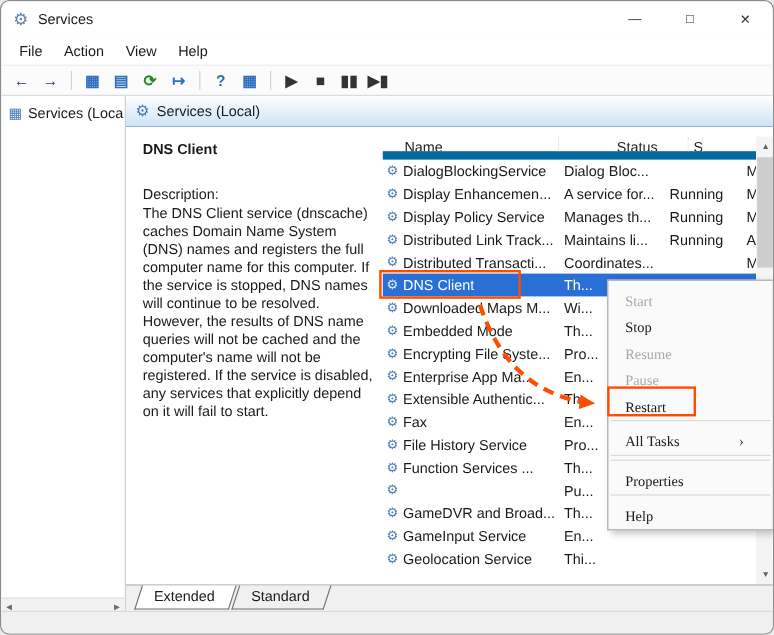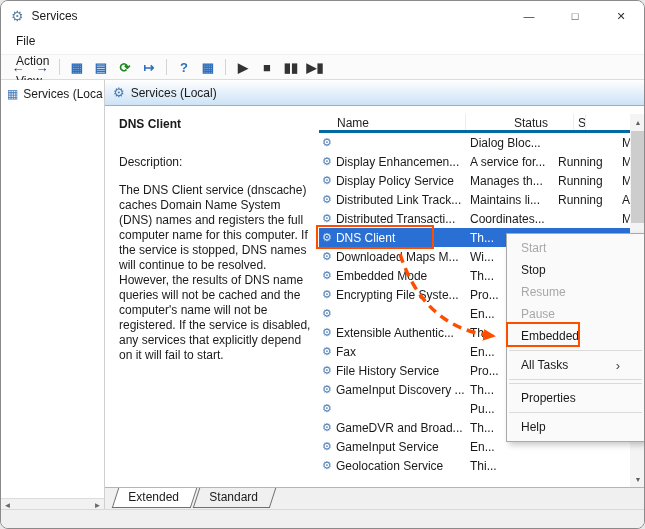--- a/index.html
+++ b/index.html
@@ -3,41 +3,41 @@
 <meta charset="utf-8">
 <style>
   :root { --annotation:#ff4d00; --selection:#2a6fd4; }
   * { box-sizing:border-box; margin:0; padding:0; }
   body { width:645px; height:529px; font-family:"Liberation Sans",sans-serif; font-size:12px; color:#1a1a1a; background:#e8e8e8; }
   .window { position:relative; width:645px; height:529px; background:#f0f0f0; border:1px solid #8a8a8a; border-radius:8px; overflow:hidden; }
   .titlebar { height:30px; background:#ffffff; display:flex; align-items:center; padding-left:10px; }
   .app-icon { color:#5f81a5; font-size:14px; margin-right:8px; }
   .caption { margin-left:auto; display:flex; height:100%; }
   .cap-btn { width:46px; height:100%; display:flex; align-items:center; justify-content:center; color:#333; font-size:11px; }
-  .menubar { height:23px; background:#fff; display:flex; align-items:flex-start; padding-left:6px;flex-direction:column; }
+  .menubar { height:23px; background:#fff; display:flex; align-items:center; padding-left:6px; }
   .menu-item { padding:3px 9px; }
   .toolbar { height:26px; background:#fbfbfb; border-top:1px solid #f0f0f0; border-bottom:1px solid #dcdcdc; display:flex; align-items:center; padding-left:6px; gap:2px; }
   .tb-icon { width:22px; height:20px; display:flex; align-items:center; justify-content:center; font-size:13px; font-weight:bold; }
   .tb-sep { width:1px; height:16px; background:#d4d4d4; margin:0 4px; }
   .content { position:absolute; top:79px; left:0; width:645px; height:431px; display:flex; }
   .tree-panel { width:104px; background:#fff; border-right:1px solid #cfcfcf; position:relative; }
   .tree-item { display:flex; align-items:center; gap:5px; padding:7px 2px 4px 6px; white-space:nowrap; overflow:hidden; }
   .tree-icon { color:#3f74b6; font-size:12px; }
   .tree-hscroll { position:absolute; bottom:0; left:0; width:100%; height:13px; background:#f2f2f2; border-top:1px solid #dcdcdc; display:flex; justify-content:space-between; }
   .hscroll-btn { width:13px; height:12px; font-size:8px; color:#6a6a6a; display:flex; align-items:center; justify-content:center; }
   .main-panel { position:relative; width:541px; height:431px; background:#fff; }
   .panel-header { height:26px; background:linear-gradient(to bottom,#fefefe,#cde3f6); border-bottom:1px solid #8fb2d4; display:flex; align-items:center; padding-left:8px; gap:6px; border-top-left-radius:6px; }
   .panel-header .hdr-icon { color:#4a79ad; font-size:13px; }
   .panel-body { position:absolute; top:26px; left:0; width:541px; height:381px; display:flex; background:#fff; }
   .desc-pane { width:214px; padding:11px 10px 0 14px; }
   .desc-title { font-weight:bold; margin-bottom:24px; }
-  .desc-heading { margin-bottom:14px; }
+  .desc-heading { margin-bottom:2px; }
   .desc-body { width:198px; line-height:15px; }
   .list-pane { position:relative; width:327px; padding-top:8px; }
-  .list-header { display:flex; height:19px; border-bottom:3px solid #0369a1; }
+  .list-header { display:flex; height:19px; border-bottom:7px solid #0369a1; }
   .col { border-right:1px solid #ededed; padding:2px 4px 0 4px; overflow:hidden; white-space:nowrap; color:#222; }
   .col-0 { width:147px; padding-left:18px; }
   .col-1 { width:88px; }
   .col-2 { width:64px;margin-left:44px; }
   .col-3 { width:12px; }
   .row { display:flex; height:19px; align-items:center; width:311px; }
   .row.selected { background:var(--selection); color:#fff; }
   .cell { overflow:hidden; white-space:nowrap; }
   .cell.name { width:147px; display:flex; align-items:center; gap:4px; padding-left:3px; }
   .gear { color:#4f7fb5; font-size:11px; flex:0 0 auto; }
@@ -48,21 +48,21 @@
   .vscroll { position:absolute; top:8px; right:0; width:16px; height:373px; background:#f4f4f4; }
   .vs-btn { position:absolute; left:0; width:16px; height:16px; display:flex; align-items:center; justify-content:center; font-size:7px; color:#5f5f5f; background:#f4f4f4; }
   .vs-up { top:0; } .vs-down { bottom:0; }
   .vs-thumb { position:absolute; top:17px; left:1px; width:14px; height:92px; background:#cdcdcd; }
   .tabs-strip { position:absolute; bottom:0; left:0; width:541px; height:24px; background:#f0f0f0; border-top:1px solid #b4b4b4; display:flex; align-items:flex-start; padding-left:10px; }
   .tab { height:20px; padding:2px 14px 0 12px; border:1px solid #6f6f6f; border-top:none; background:#f0f0f0; transform:skewX(-18deg); margin-right:2px; }
   .tab span { display:inline-block; transform:skewX(18deg); }
   .tab.active { background:#fff; }
   .statusbar { position:absolute; bottom:0; left:0; width:645px; height:19px; background:#f0f0f0; border-top:1px solid #d9d9d9; }
   .context-menu { position:absolute; left:505px; top:232px; width:139px; background:#fafafa; border:1px solid #a9a9a9; box-shadow:3px 3px 6px rgba(0,0,0,.22); padding:3px 0; z-index:30; }
-  .cm-item { height:22px; display:flex; align-items:center; justify-content:space-between; padding:0 24px 0 14px; }
+  .cm-item { height:22px; display:flex; align-items:flex-end; justify-content:space-between; padding:0 24px 0 14px;font-family:Liberation Serif, serif; }
   .cm-item.disabled { color:#a8a8a8; }
   .cm-sep { height:1px; background:#dadada; margin:3px 2px; }
   .cm-arrow { color:#444; font-size:13px; }
   .ann-rect { position:absolute; border:2px solid var(--annotation); z-index:60; pointer-events:none; }
   .ann-dns { left:315px; top:224px; width:118px; height:24px; }
   .ann-restart { left:505px; top:321px; width:74px; height:25px; }
   .arrow-layer { position:absolute; left:0; top:0; z-index:55; pointer-events:none; }
 </style>
 </head>
 <body>
@@ -130,20 +130,21 @@
         <div class="list-pane">
           <div class="list-header">
               <div class="col col-0">Name</div>
               <div class="col col-2">Status</div>
               <div class="col col-3">S</div>
             </div>
           <div class="rows">
               <div class="row">
                 <div class="cell name">
                   <span class="gear">⚙</span>
+                  <span>DialogBlockingService</span>
                 </div>
                 <div class="cell desc">Dialog Bloc...</div>
                 <div class="cell status"></div>
                 <div class="cell startup">M</div>
               </div>
               <div class="row">
                 <div class="cell name">
                   <span class="gear">⚙</span>
                   <span>Display Enhancemen...</span>
                 </div>
@@ -210,20 +211,21 @@
                   <span class="gear">⚙</span>
                   <span>Encrypting File Syste...</span>
                 </div>
                 <div class="cell desc">Pro...</div>
                 <div class="cell status"></div>
                 <div class="cell startup"></div>
               </div>
               <div class="row">
                 <div class="cell name">
                   <span class="gear">⚙</span>
+                  <span>Enterprise App Ma...</span>
                 </div>
                 <div class="cell desc">En...</div>
                 <div class="cell status"></div>
                 <div class="cell startup"></div>
               </div>
               <div class="row">
                 <div class="cell name">
                   <span class="gear">⚙</span>
                   <span>Extensible Authentic...</span>
                 </div>
@@ -245,21 +247,21 @@
                   <span class="gear">⚙</span>
                   <span>File History Service</span>
                 </div>
                 <div class="cell desc">Pro...</div>
                 <div class="cell status"></div>
                 <div class="cell startup"></div>
               </div>
               <div class="row">
                 <div class="cell name">
                   <span class="gear">⚙</span>
-                  <span>GameInput Discovery ...</span>
+                  <span>Function Services ...</span>
                 </div>
                 <div class="cell desc">Th...</div>
                 <div class="cell status"></div>
                 <div class="cell startup"></div>
               </div>
               <div class="row">
                 <div class="cell name">
                   <span class="gear">⚙</span>
                 </div>
                 <div class="cell desc">Pu...</div>
@@ -317,21 +319,21 @@
       <div class="cm-item">
         <span>Stop</span>
       </div>
       <div class="cm-item disabled">
         <span>Resume</span>
       </div>
       <div class="cm-item disabled">
         <span>Pause</span>
       </div>
       <div class="cm-item">
-        <span>Embedded</span>
+        <span>Restart</span>
       </div>
       <div class="cm-sep"></div>
       <div class="cm-item">
         <span>All Tasks</span>
         <span class="cm-arrow">›</span>
       </div>
       <div class="cm-sep"></div>
       <div class="cm-sep"></div>
       <div class="cm-item">
         <span>Properties</span>

